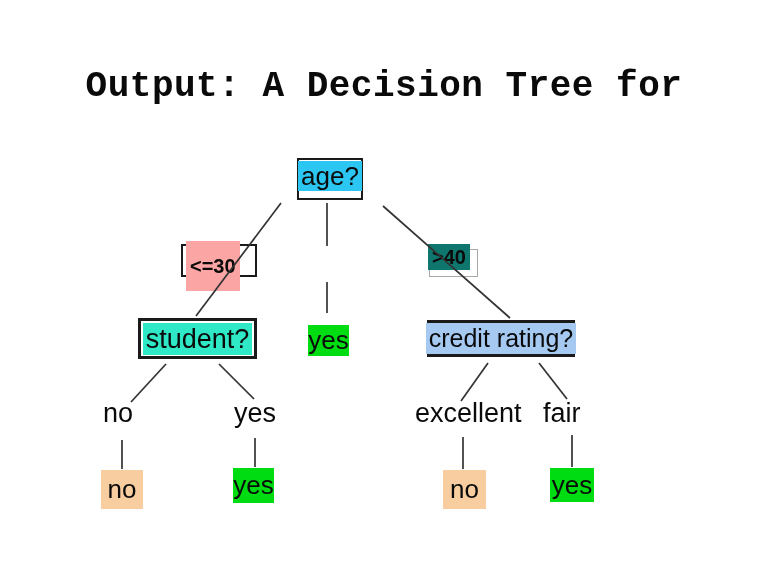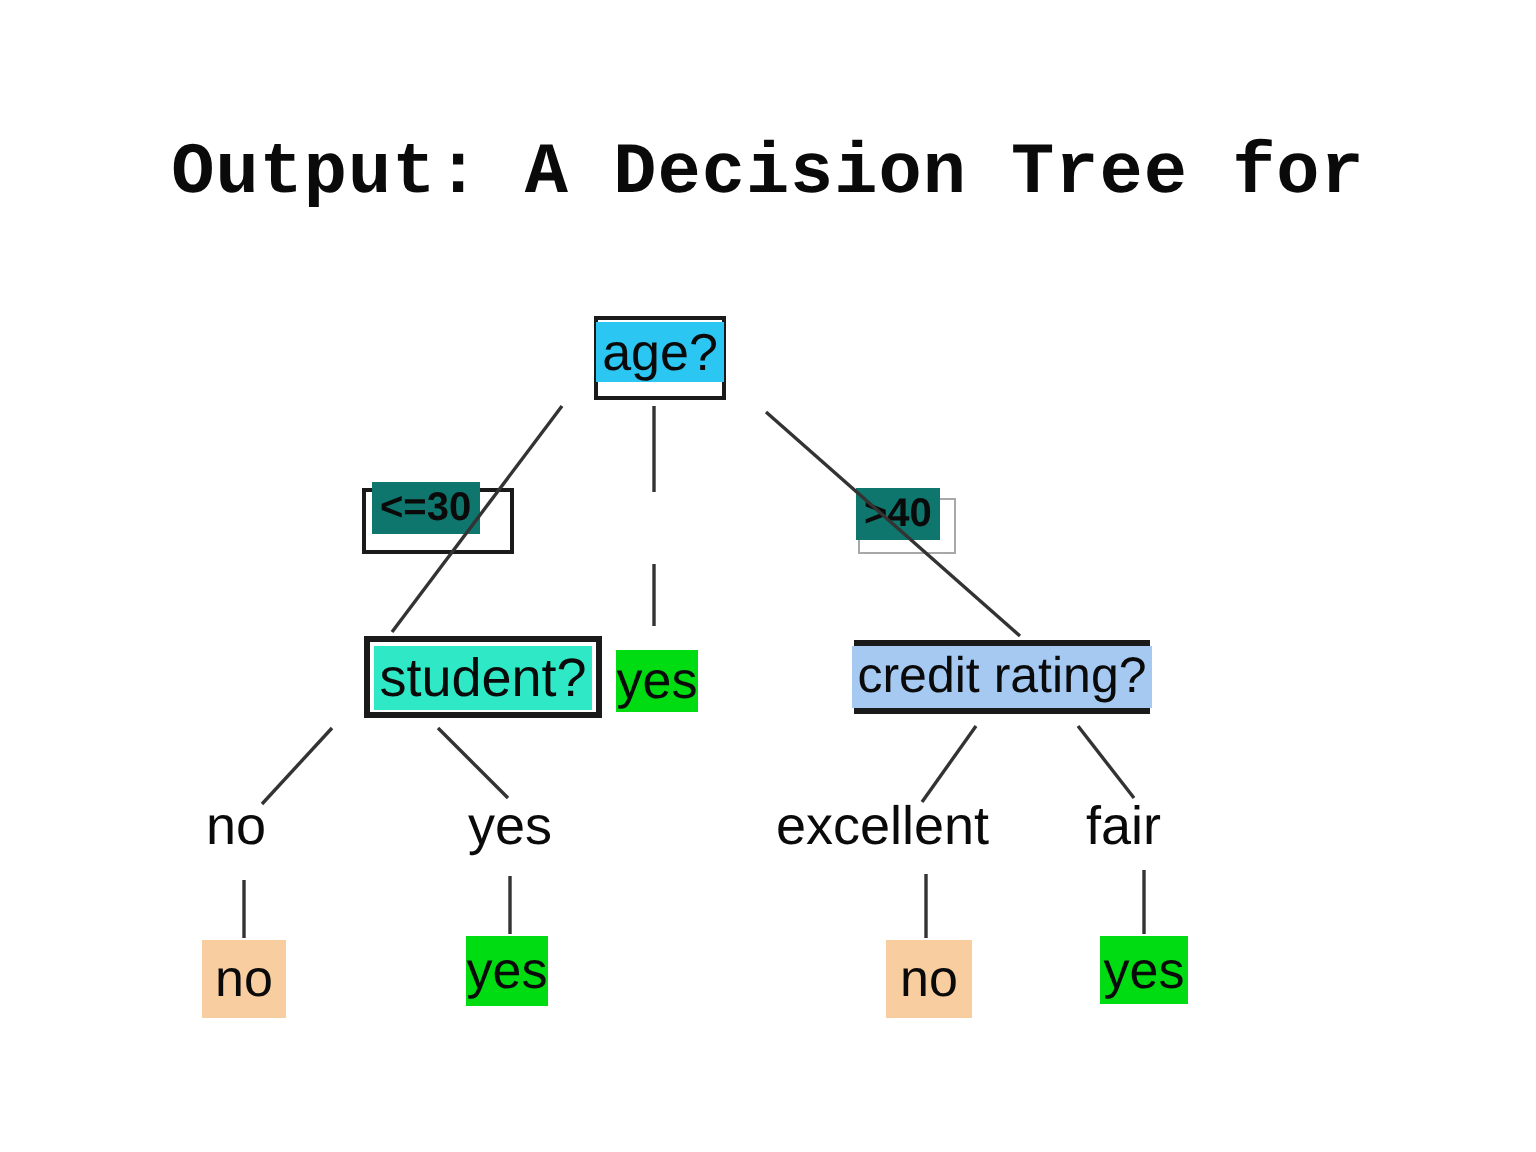--- a/index.html
+++ b/index.html
@@ -30,27 +30,27 @@
     display:inline-block;
     padding:1px 3px;
     color:#0a0a0a;
     white-space:nowrap;
   }
   
   .box-age{left:297px;top:158px;width:66px;height:42px;align-items:flex-start;}
   .hl-age{background:#2cc6f2;font-size:26px;line-height:28px;margin-top:1px;}
   
   .box-le30{left:181px;top:244px;width:76px;height:33px;}
-  .hl-le30{position:absolute;left:3px;top:-5px;background:#0f766e;font-weight:bold;font-size:20px;line-height:26px;padding:0 4px;}
+  .hl-le30{position:absolute;left:3px;top:-5px;background:#fca5a5;font-weight:bold;font-size:20px;line-height:26px;padding:12px 4px;}
   .box-3040{left:291px;top:247px;width:71px;height:34px;background:#ffff00;align-items:flex-start;}
   .hl-3040{font-weight:bold;font-size:20px;line-height:24px;}
   .box-gt40{left:429px;top:249px;width:49px;height:28px;border:1px solid #a8a8a8;}
   .hl-gt40{position:absolute;left:-2px;top:-6px;background:#0f766e;font-weight:bold;font-size:20px;line-height:26px;padding:0 4px;}
   
-  .box-student{left:138px;top:318px;width:119px;height:41px;border-width:3px;margin-left:44px;}
+  .box-student{left:138px;top:318px;width:119px;height:41px;border-width:3px;}
   .hl-student{background:#2ee8c6;font-size:27px;line-height:30px;}
   .box-credit{left:427px;top:320px;width:148px;height:37px;border-width:3px;}
   .hl-credit{background:#a6c9f2;font-size:25px;line-height:29px;}
   .leaf{
     position:absolute;
     display:flex;align-items:center;justify-content:center;
     font-size:26px;color:#0a0a0a;
     box-sizing:border-box;
   }
   .leaf-mid-yes{left:308px;top:325px;width:41px;height:31px;background:#00dc12;}
@@ -58,21 +58,21 @@
   .leaf-yes-1{left:233px;top:468px;width:41px;height:35px;background:#00dc12;}
   .leaf-no-2{left:443px;top:470px;width:43px;height:39px;background:#f8cda0;}
   .leaf-yes-2{left:550px;top:468px;width:44px;height:34px;background:#00dc12;}
   .edge-label{
     position:absolute;
     font-size:27px;color:#0a0a0a;
     white-space:nowrap;
   }
   .lbl-no{left:103px;top:398px;}
   .lbl-yes{left:234px;top:398px;}
-  .lbl-excellent{left:388px;top:398px;}
+  .lbl-excellent{left:415px;top:398px;}
   .lbl-fair{left:543px;top:398px;}
   .edges{
     position:absolute;left:0;top:0;width:768px;height:576px;
     pointer-events:none;
     z-index:5;
   }
   .edges line{stroke:#333333;stroke-width:1.7;}
 </style>
 </head>
 <body>

